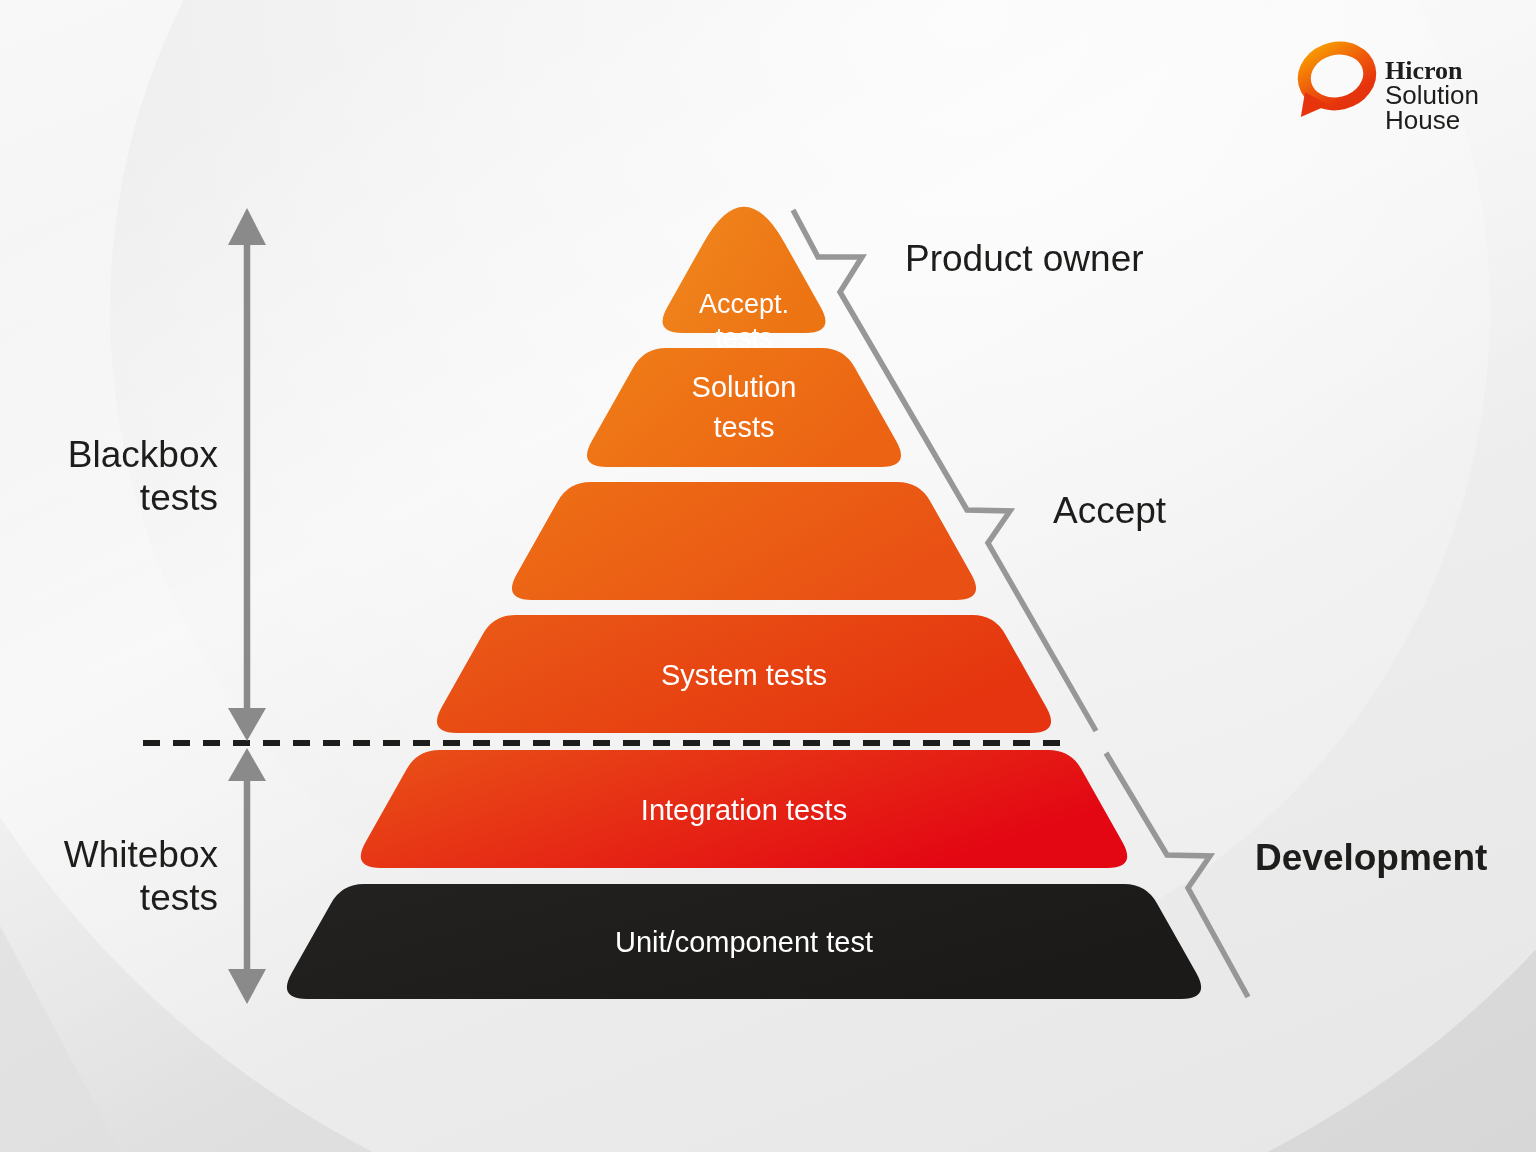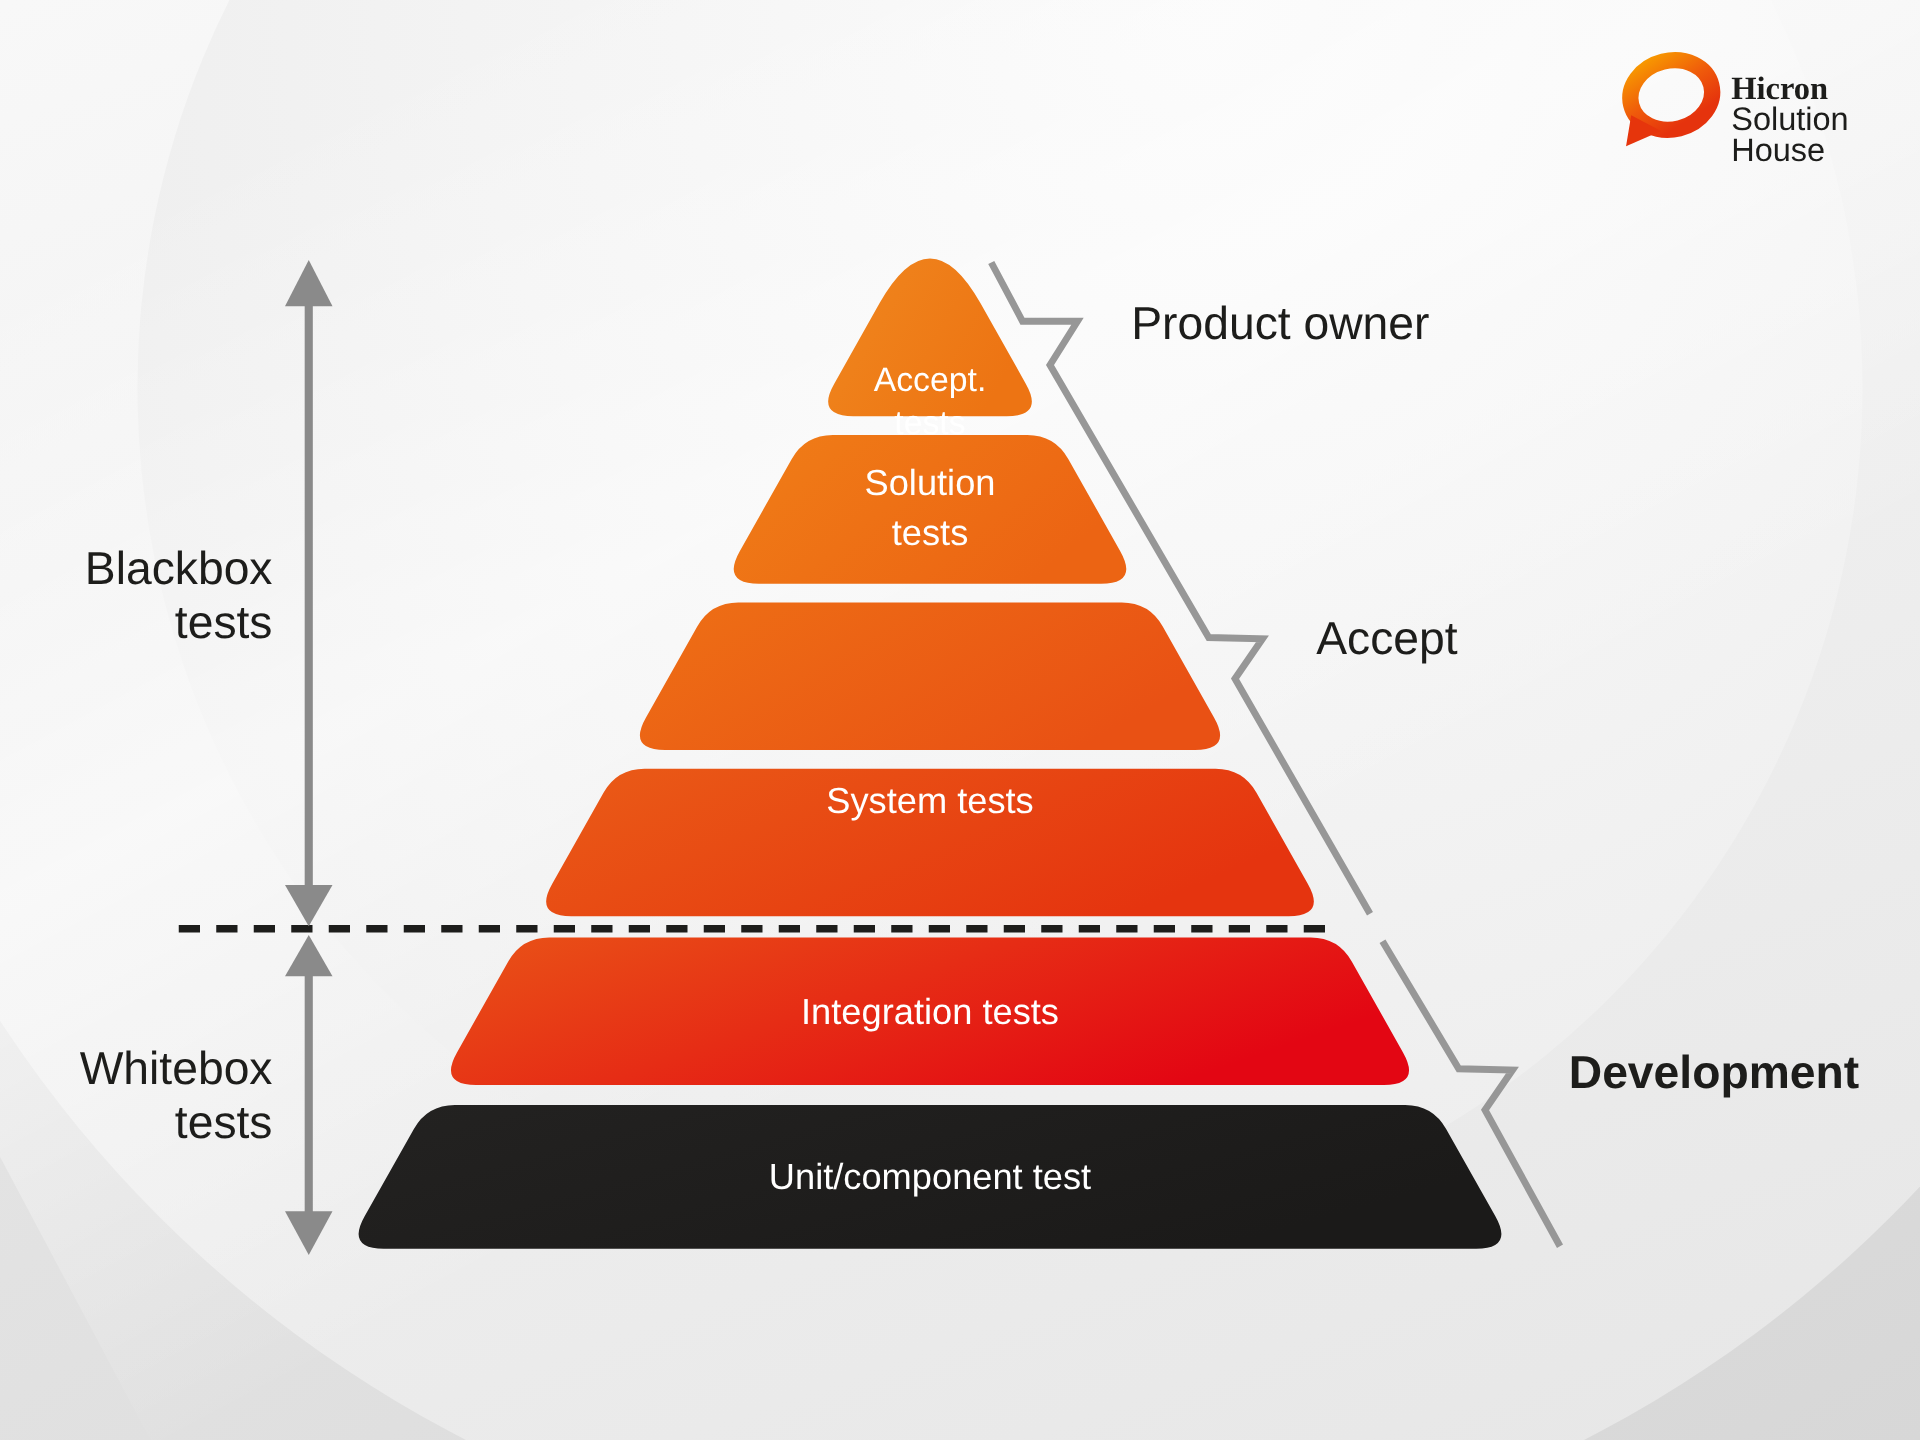--- a/index.html
+++ b/index.html
@@ -101,21 +101,21 @@
   </svg>
 
   <div class="pyr-label" style="left:744px;top:289px;font-size:27px;line-height:34px;margin-top:32px;">
     <span style="display:block">Accept.</span>
     <span style="display:block">tests</span>
   </div>
   <div class="pyr-label" style="left:744px;top:407px;">
     <span style="display:block">Solution</span>
     <span style="display:block">tests</span>
   </div>
-  <div class="pyr-label" style="left:744px;top:641px;text-align:right;">
+  <div class="pyr-label" style="left:744px;top:675px;text-align:right;">
     <span style="display:block">System tests</span>
     <span style="display:block"></span>
   </div>
   <div class="pyr-label" style="left:744px;top:810px;">
     <span style="display:block">Integration tests</span>
     <span style="display:block"></span>
   </div>
   <div class="pyr-label" style="left:744px;top:942px;">
     <span style="display:block">Unit/component test</span>
     <span style="display:block"></span>

